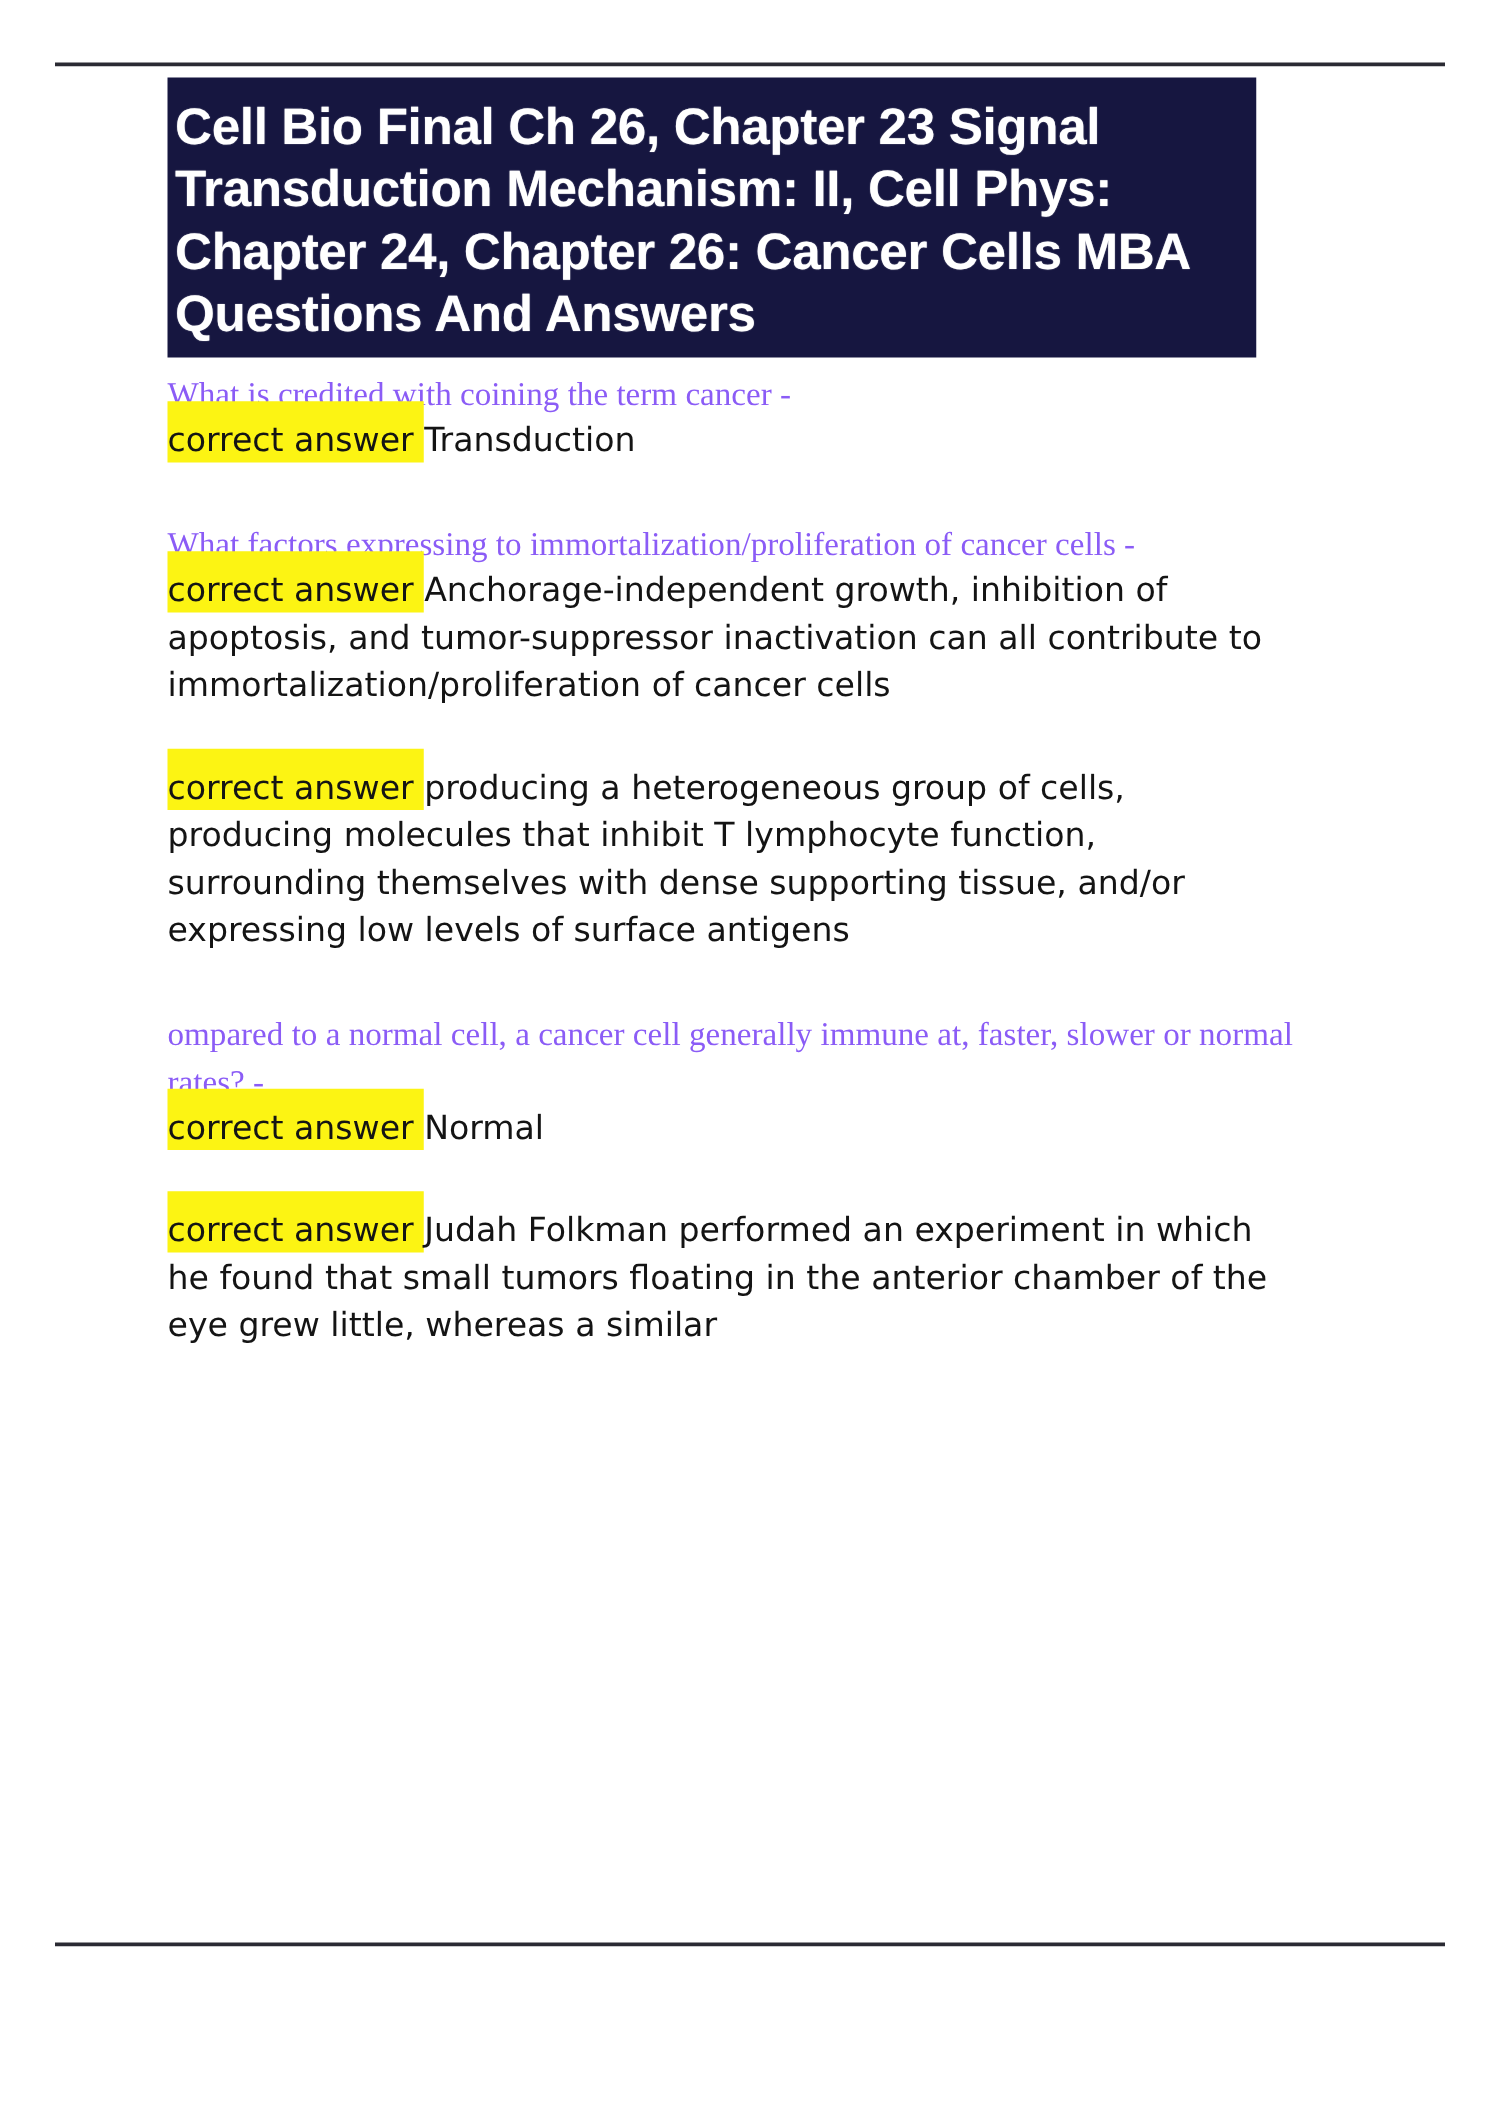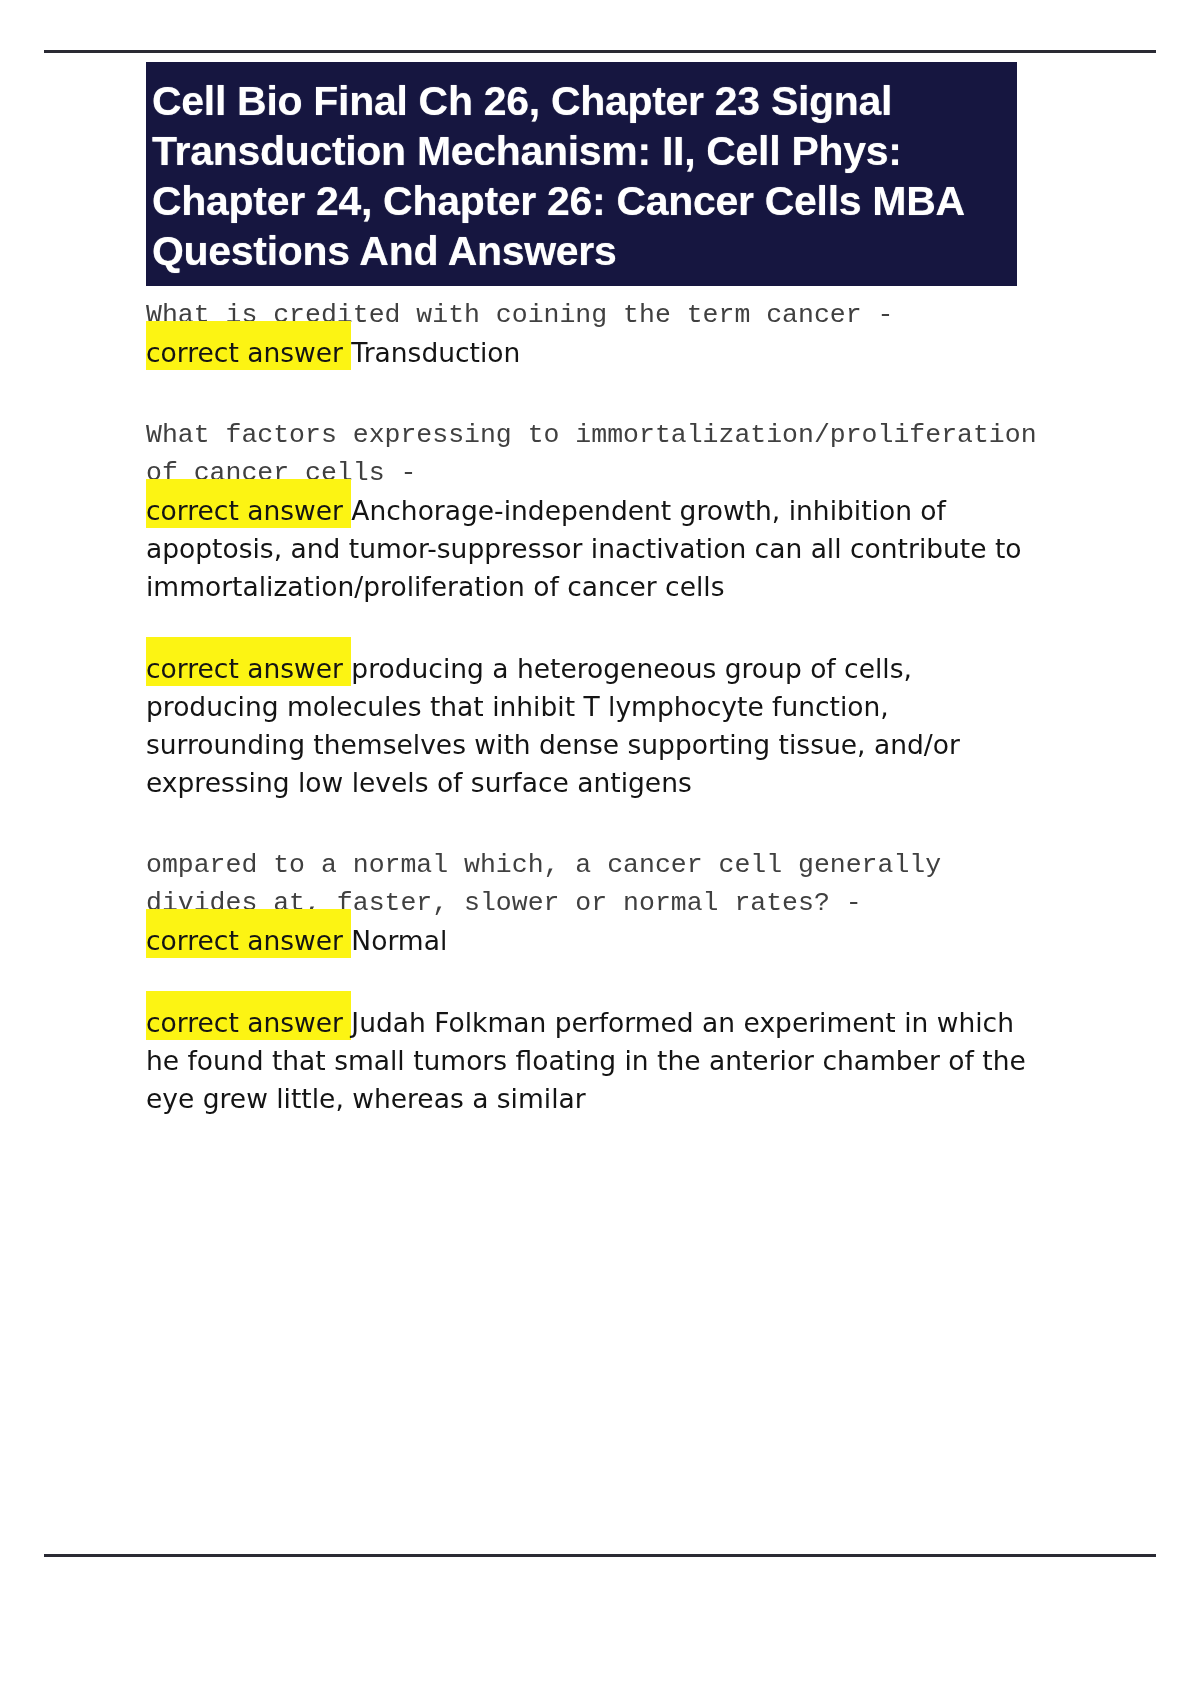--- a/index.html
+++ b/index.html
@@ -36,21 +36,20 @@
     background: #2a2a33;
   }
   .rule-top { top: 50px; }
   .rule-bottom { top: 1554px; height: 3px; }
 
   .content {
     position: absolute;
     left: 134px;
     top: 62px;
     width: 905px;
-    margin-left: 12px;
   }
 
   
   .title-banner {
     background: #161640;
     color: #ffffff;
     width: 871px;
     box-sizing: border-box;
     padding: 14px 0 10px 4px;
     margin: 0 0 10px 0;
@@ -67,24 +66,24 @@
     padding-left: 2px;
   }
 
   
   .qa-block {
     margin: 0 0 44px 0;
   }
   .qa-block:last-child { margin-bottom: 0; }
 
   .question-text {
-    font-family: Liberation Mono, monospace;
+    font-family: Liberation Serif, serif;
     font-size: 26.5px;
     line-height: 38px;
-    color: #404040;
+    color: #8b5cf6;
     white-space: pre-wrap;
     margin: 0;
   }
 
   .answer-text {
     font-family: "DejaVu Sans", sans-serif;
     font-size: 26.5px;
     line-height: 38px;
     color: #141414;
     white-space: pre-wrap;
@@ -120,21 +119,21 @@
     <div class="qa-block">
       <p class="question-text">What factors expressing to immortalization/proliferation of cancer cells -</p>
       <p class="answer-text"><span class="hl">correct answer </span><span>Anchorage-independent growth, inhibition of apoptosis, and tumor-suppressor inactivation can all contribute to immortalization/proliferation of cancer cells</span></p>
     </div>
 
     <div class="qa-block">
       <p class="answer-text"><span class="hl">correct answer </span><span>producing a heterogeneous group of cells, producing molecules that inhibit T lymphocyte function, surrounding themselves with dense supporting tissue, and/or expressing low levels of surface antigens</span></p>
     </div>
 
     <div class="qa-block">
-      <p class="question-text">ompared to a normal which, a cancer cell generally divides at, faster, slower or normal rates? -</p>
+      <p class="question-text">ompared to a normal cell, a cancer cell generally immune at, faster, slower or normal rates? -</p>
       <p class="answer-text"><span class="hl">correct answer </span><span>Normal</span></p>
     </div>
 
     <div class="qa-block">
       <p class="answer-text"><span class="hl">correct answer </span><span>Judah Folkman performed an experiment in which he found that small tumors floating in the anterior chamber of the eye grew little, whereas a similar</span></p>
     </div>
 
   </div>
 
   <div class="rule rule-bottom"></div>

